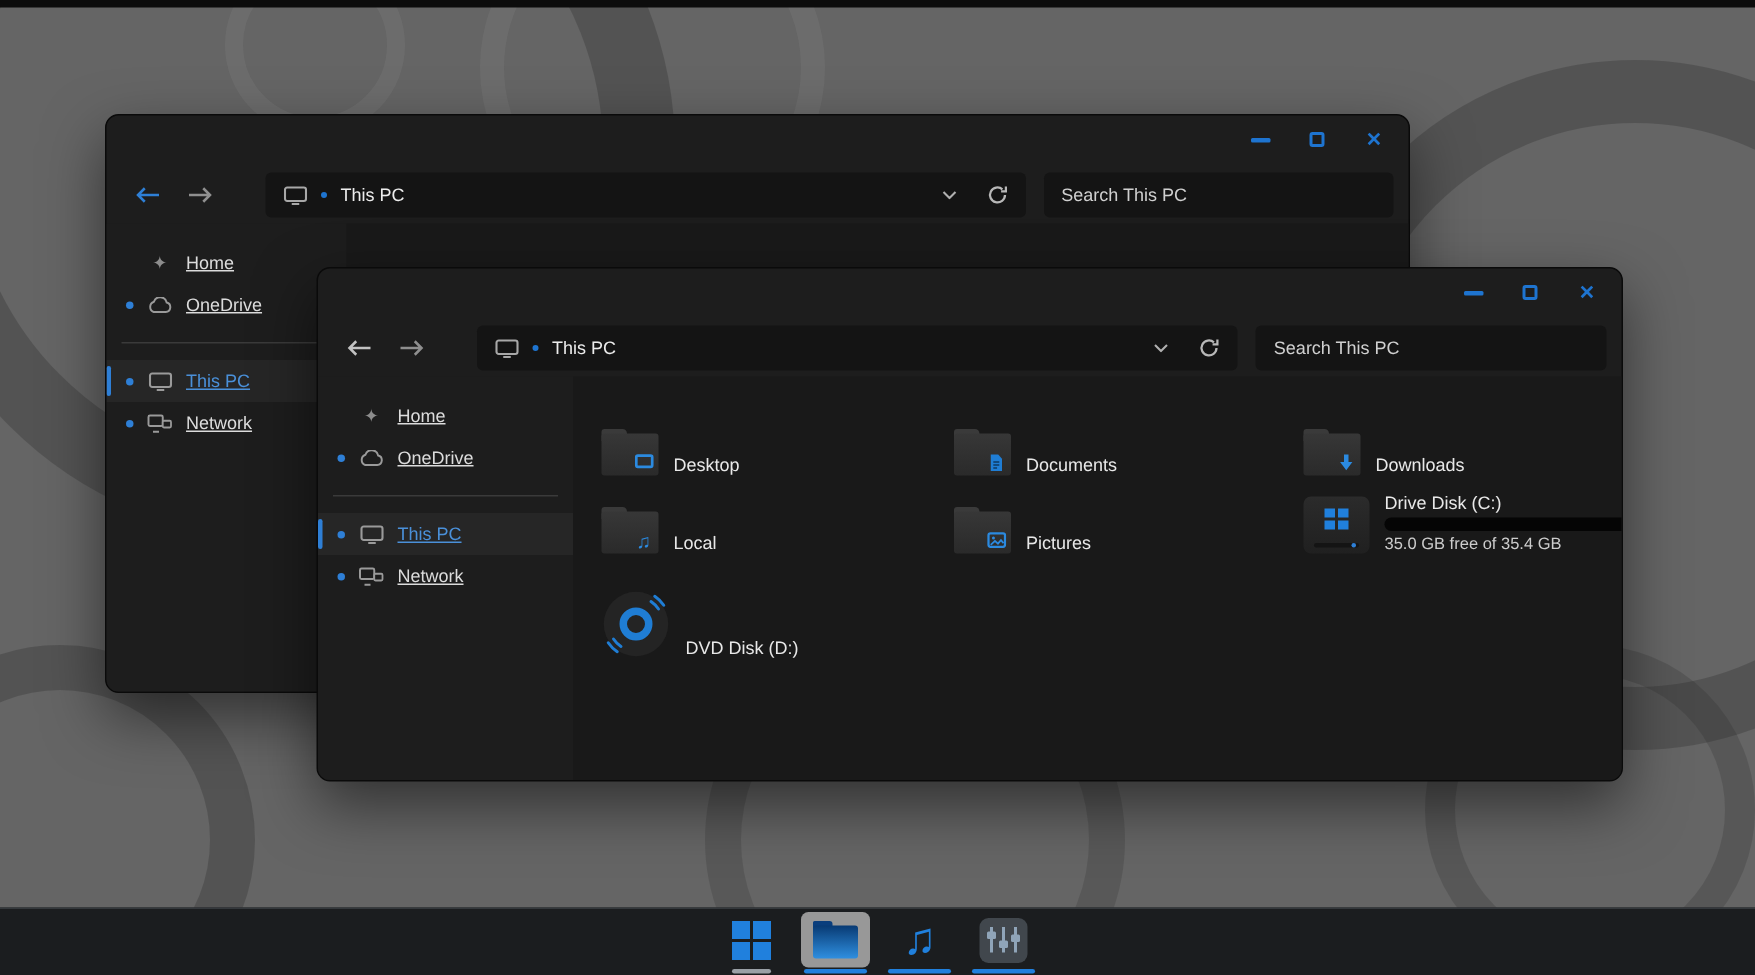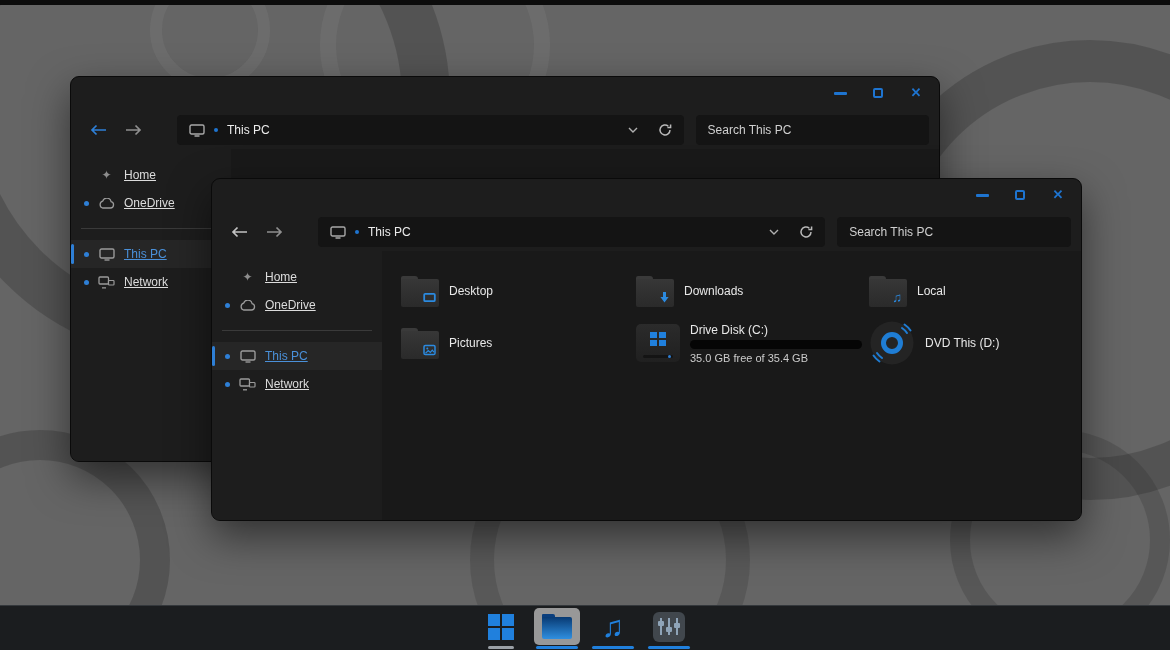--- a/index.html
+++ b/index.html
@@ -58,21 +58,21 @@
   .sb-star { font-size:12px; color:#8d8d8d; }
   .sb-label { font-size:12px; color:#dcdcdc;text-decoration:underline; }
   .sb-item.sel { background:#262626; }
   .sb-item.sel::before { content:''; position:absolute; left:0; top:4px; bottom:4px; width:3px;
                          background:#2e7fd6; border-radius:2px; }
   .sb-item.sel .sb-label { color:#4a90d9; }
   .sb-sep { height:1px; background:#3a3a3a; margin:11px 10px; }
 
   .content { flex:1; background:#191919; padding:14px 0 0 19px; }
   .grid { display:grid; grid-template-columns:235px 233px 1fr; grid-template-rows:52px 52px 70px; }
-  .tile { display:flex; align-items:center; gap:10px; }
+  .tile { display:flex; align-items:flex-end; gap:10px; }
   .tile-label { font-size:12px; color:#e8e8e8; }
 
   .folder { position:relative; width:38px; height:31px; flex:none; }
   .folder .tab  { position:absolute; top:0; left:0; width:17px; height:8px; background:#3a3a3a; border-radius:2px 3px 0 0; }
   .folder .bodyp { position:absolute; top:3px; left:0; width:38px; height:28px;
                    background:linear-gradient(#373737,#2a2a2a); border-radius:2px; }
   .emblem { position:absolute; right:3px; bottom:2px; width:14px; height:14px; z-index:1;
             display:flex; align-items:center; justify-content:center; }
   .emb-glyph { font-size:13px; color:#2b8ae0; line-height:13px; }
 
@@ -298,20 +298,33 @@
                   </svg>
                 </span>
             </span>
             <span class="tile-label">Desktop</span>
           </div>
           <div class="tile">
             <span class="folder">
                 <span class="tab"></span>
                 <span class="bodyp"></span>
               <span class="emblem">
+                  <svg width="12" height="13" viewBox="0 0 12 13">
+                    <path d="M2.5 1h5l2.5 2.8V12h-7.5z" fill="#1f7dd4"></path>
+                    <path d="M4.2 6h4M4.2 8h4M4.2 10h2.5" stroke="#0e3a63" stroke-width="1"></path>
+                  </svg>
+                </span>
+            </span>
+            <span class="tile-label">Documents</span>
+          </div>
+          <div class="tile">
+            <span class="folder">
+                <span class="tab"></span>
+                <span class="bodyp"></span>
+              <span class="emblem">
                   <svg width="13" height="13" viewBox="0 0 13 13">
                     <path d="M5 1h3v5h2.6L6.5 11.5 2.4 6H5z" fill="#2b8ae0"></path>
                   </svg>
                 </span>
             </span>
             <span class="tile-label">Downloads</span>
           </div>
 
           <div class="tile">
             <span class="folder">
@@ -359,21 +372,21 @@
             <span style="flex:none; width:46px; height:46px;">
               <svg width="46" height="46" viewBox="0 0 46 46">
                 <circle cx="23" cy="23" r="21.5" fill="#242424"></circle>
                 <circle cx="23" cy="23" r="8.5" fill="none" stroke="#1f7dd4" stroke-width="5"></circle>
                 <path d="M33 8a18 18 0 0 1 5 5" fill="none" stroke="#1f7dd4" stroke-width="2" stroke-linecap="round"></path>
                 <path d="M35.5 4.5a22 22 0 0 1 6 6" fill="none" stroke="#1f7dd4" stroke-width="2" stroke-linecap="round"></path>
                 <path d="M13 38a18 18 0 0 1-5-5" fill="none" stroke="#1f7dd4" stroke-width="2" stroke-linecap="round"></path>
                 <path d="M10.5 41.5a22 22 0 0 1-6-6" fill="none" stroke="#1f7dd4" stroke-width="2" stroke-linecap="round"></path>
               </svg>
             </span>
-            <span class="tile-label">DVD This (D:)</span>
+            <span class="tile-label">DVD Disk (D:)</span>
           </div>
           <div></div>
         </div>
       </div>
     </div>
   </div>
 
   <div class="taskbar">
     <div class="tb-item">
       <span class="tb-icon">

